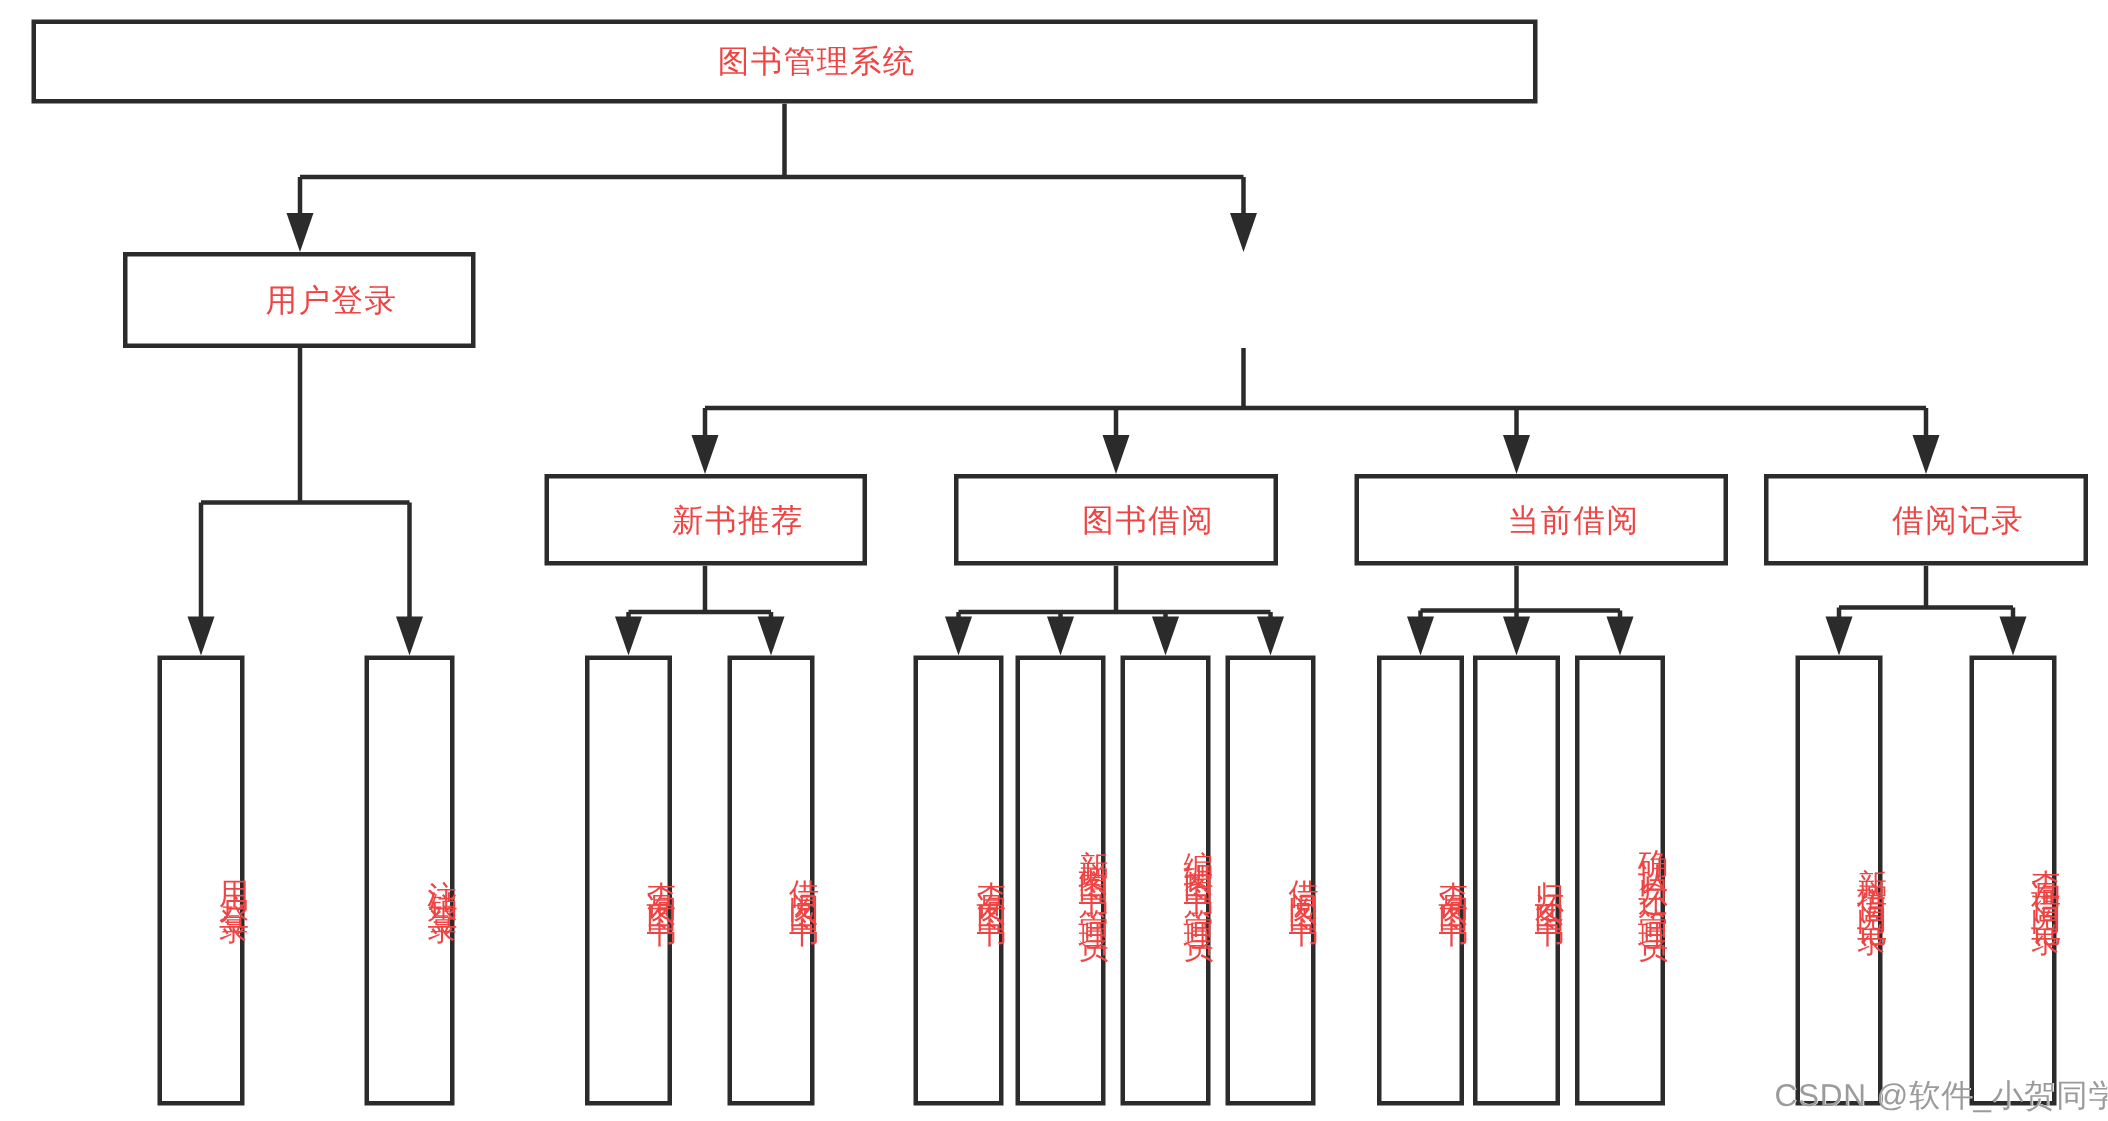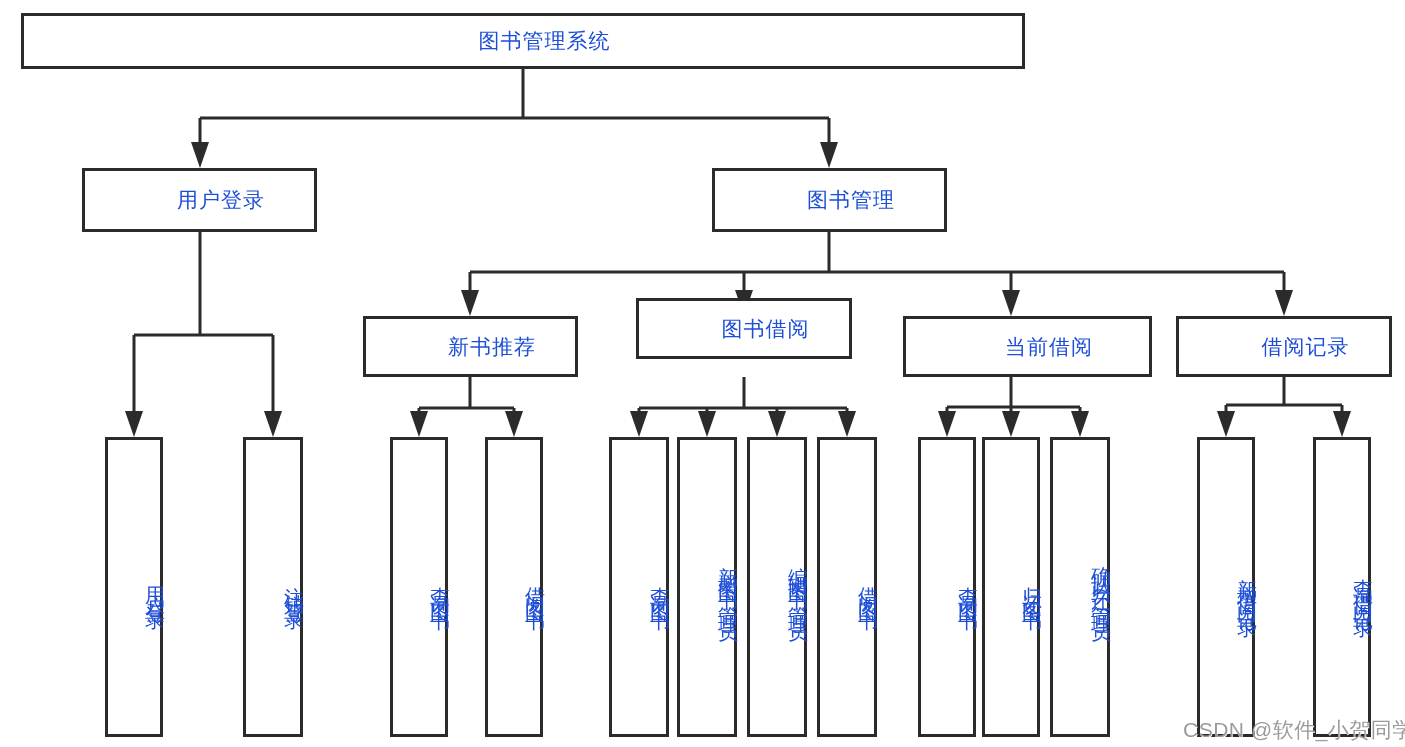--- a/index.html
+++ b/index.html
@@ -12,21 +12,21 @@
   }
   #wires{position:absolute;left:0;top:0;width:1405px;height:747px;}
   .box{
     position:absolute;
     box-sizing:border-box;
     border:3px solid #2b2b2b;
     background:#ffffff;
     display:flex;
     align-items:center;
     justify-content:center;
-    color:#1d4ed8;
+    color:#ef4444;
     padding-left:43px;
   }
   .box.h span{
     font-size:21px;
     letter-spacing:1px;
     white-space:nowrap;
   }
   .box.v span{
     writing-mode:vertical-rl;
     font-size:20px;
@@ -103,28 +103,25 @@
       <polygon points="1333,411 1351,411 1342,437" fill="#2b2b2b"></polygon>
     </svg>
 
   <div class="box h" style="left:21px;top:13px;width:1004px;height:56px">
     <span>图书管理系统</span>
   </div>
 
   <div class="box h" style="left:82px;top:168px;width:235px;height:64px">
     <span>用户登录</span>
   </div>
-  <div class="box h" style="left:712px;top:168px;width:235px;height:64px">
-    <span>图书管理</span>
-  </div>
 
   <div class="box h" style="left:363px;top:316px;width:215px;height:61px">
     <span>新书推荐</span>
   </div>
-  <div class="box h" style="left:636px;top:298px;width:216px;height:61px">
+  <div class="box h" style="left:636px;top:316px;width:216px;height:61px">
     <span>图书借阅</span>
   </div>
   <div class="box h" style="left:903px;top:316px;width:249px;height:61px">
     <span>当前借阅</span>
   </div>
   <div class="box h" style="left:1176px;top:316px;width:216px;height:61px">
     <span>借阅记录</span>
   </div>
 
   <div class="box v" style="left:105px;top:437px;width:58px;height:300px">

